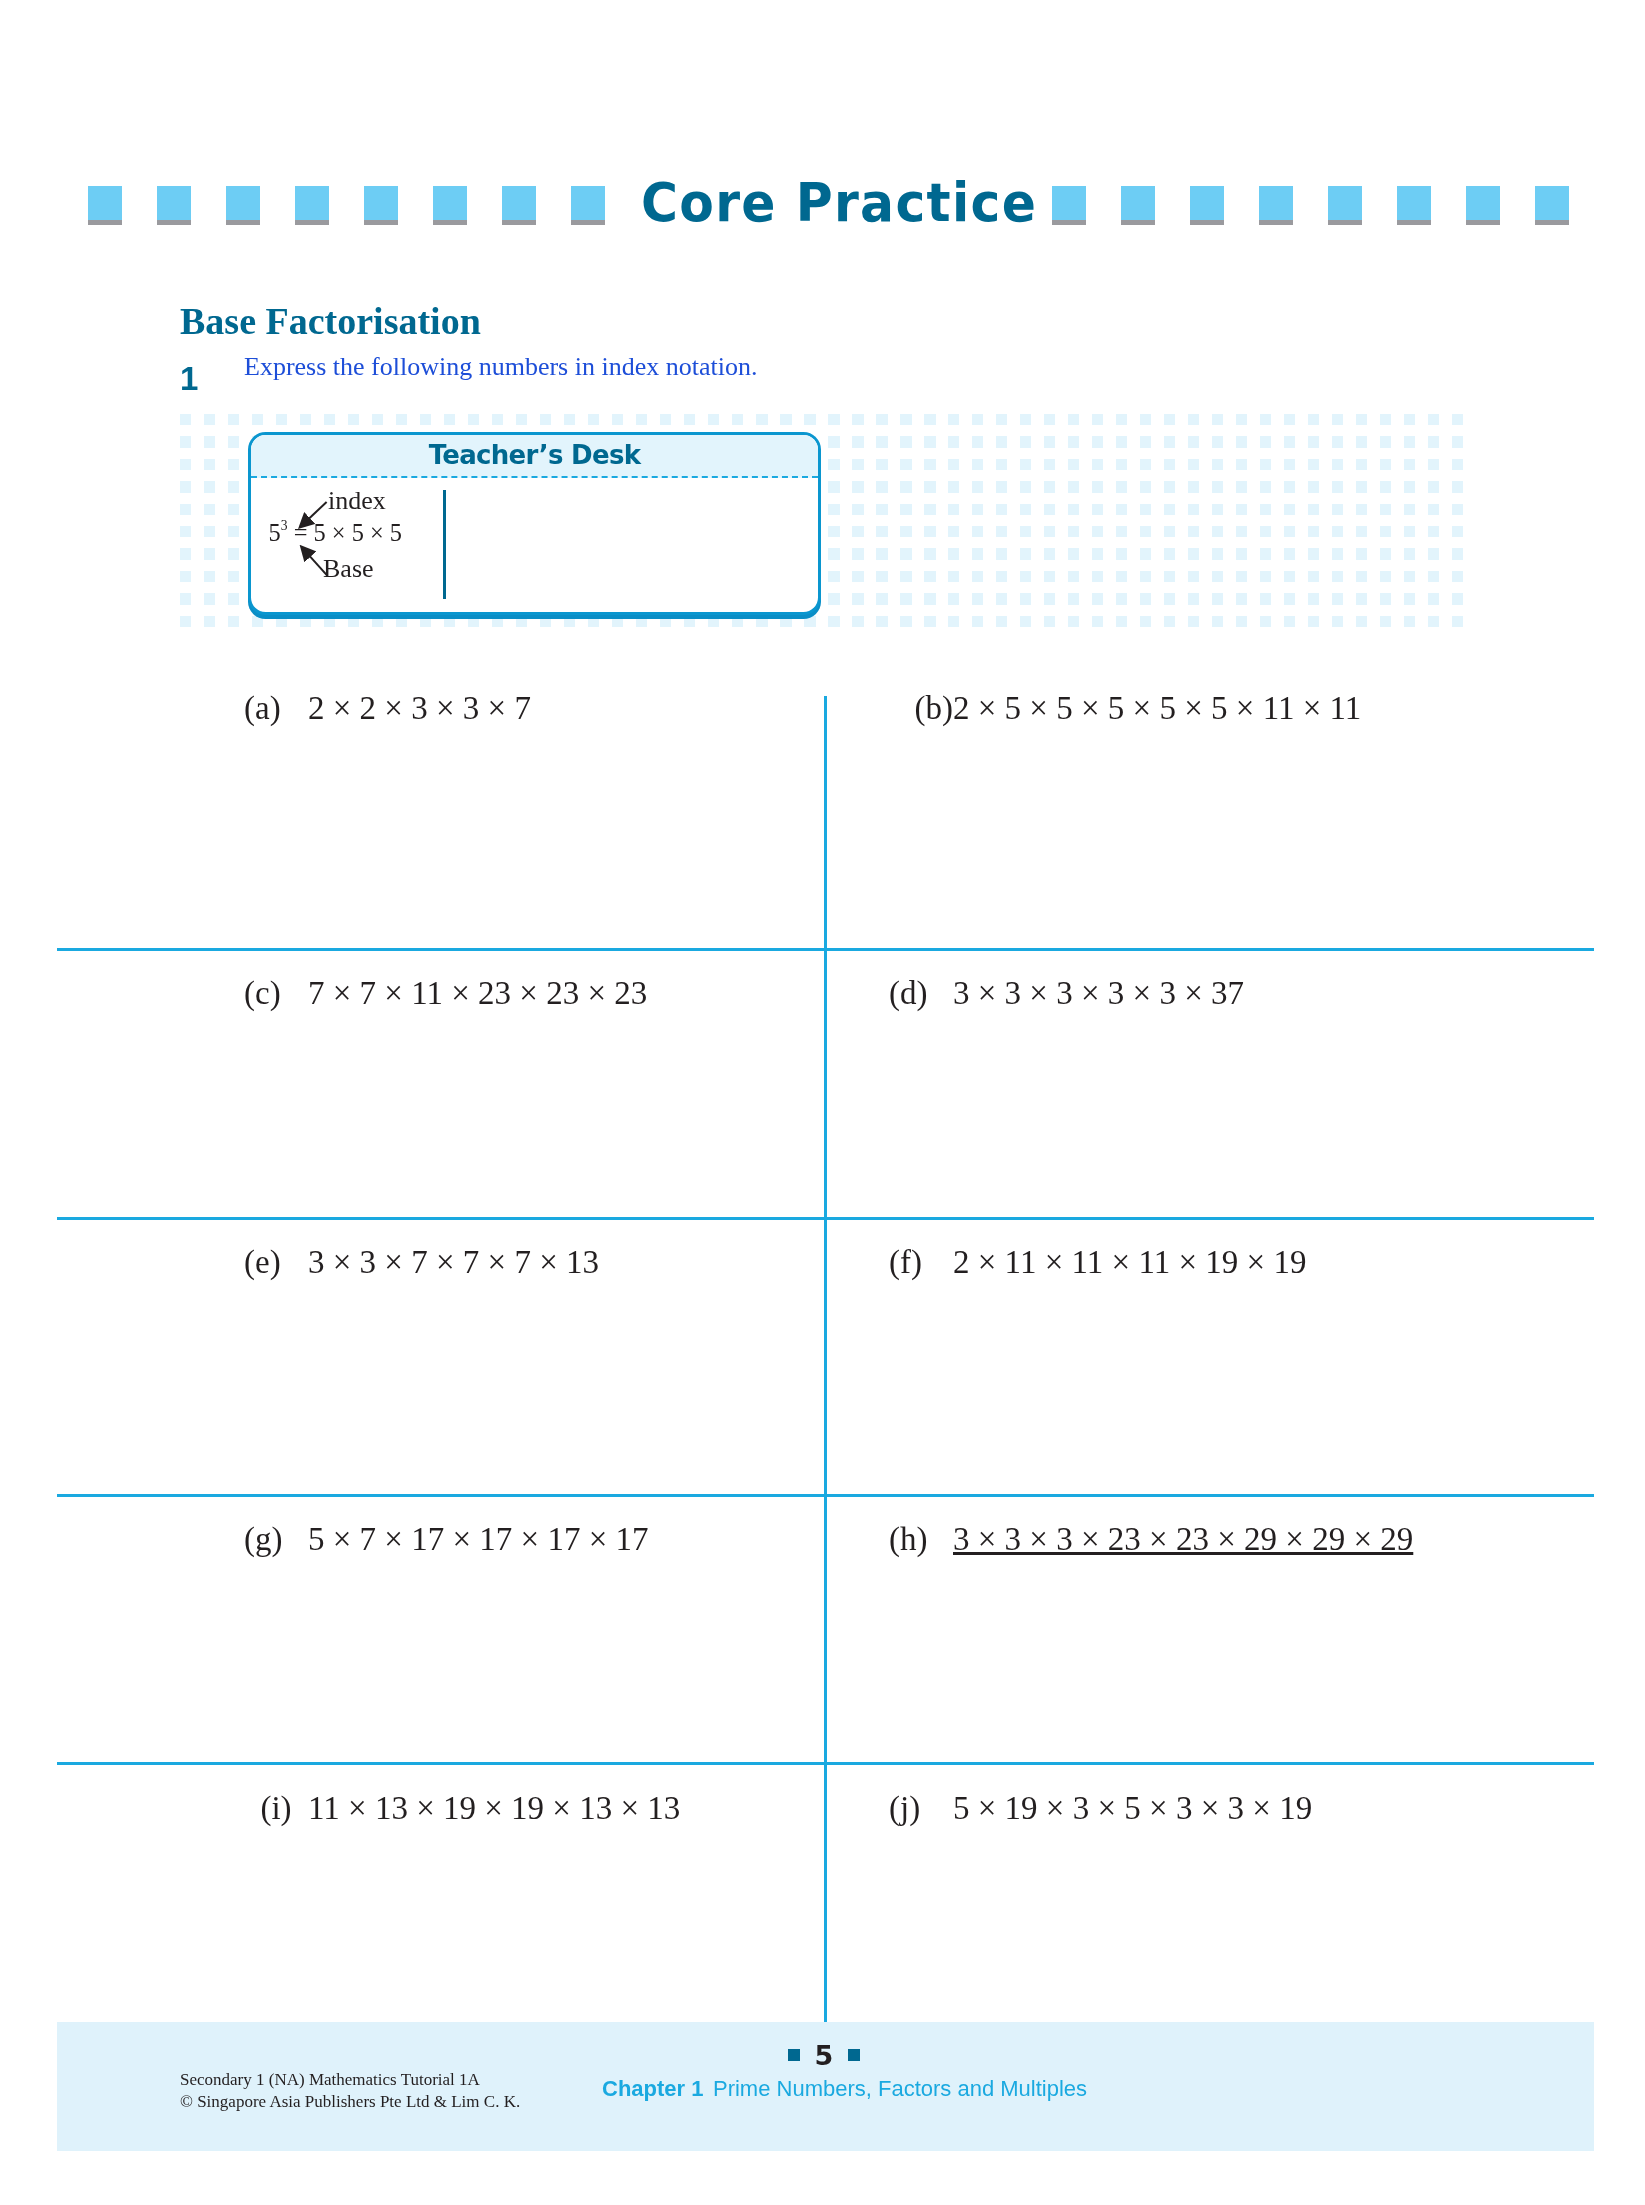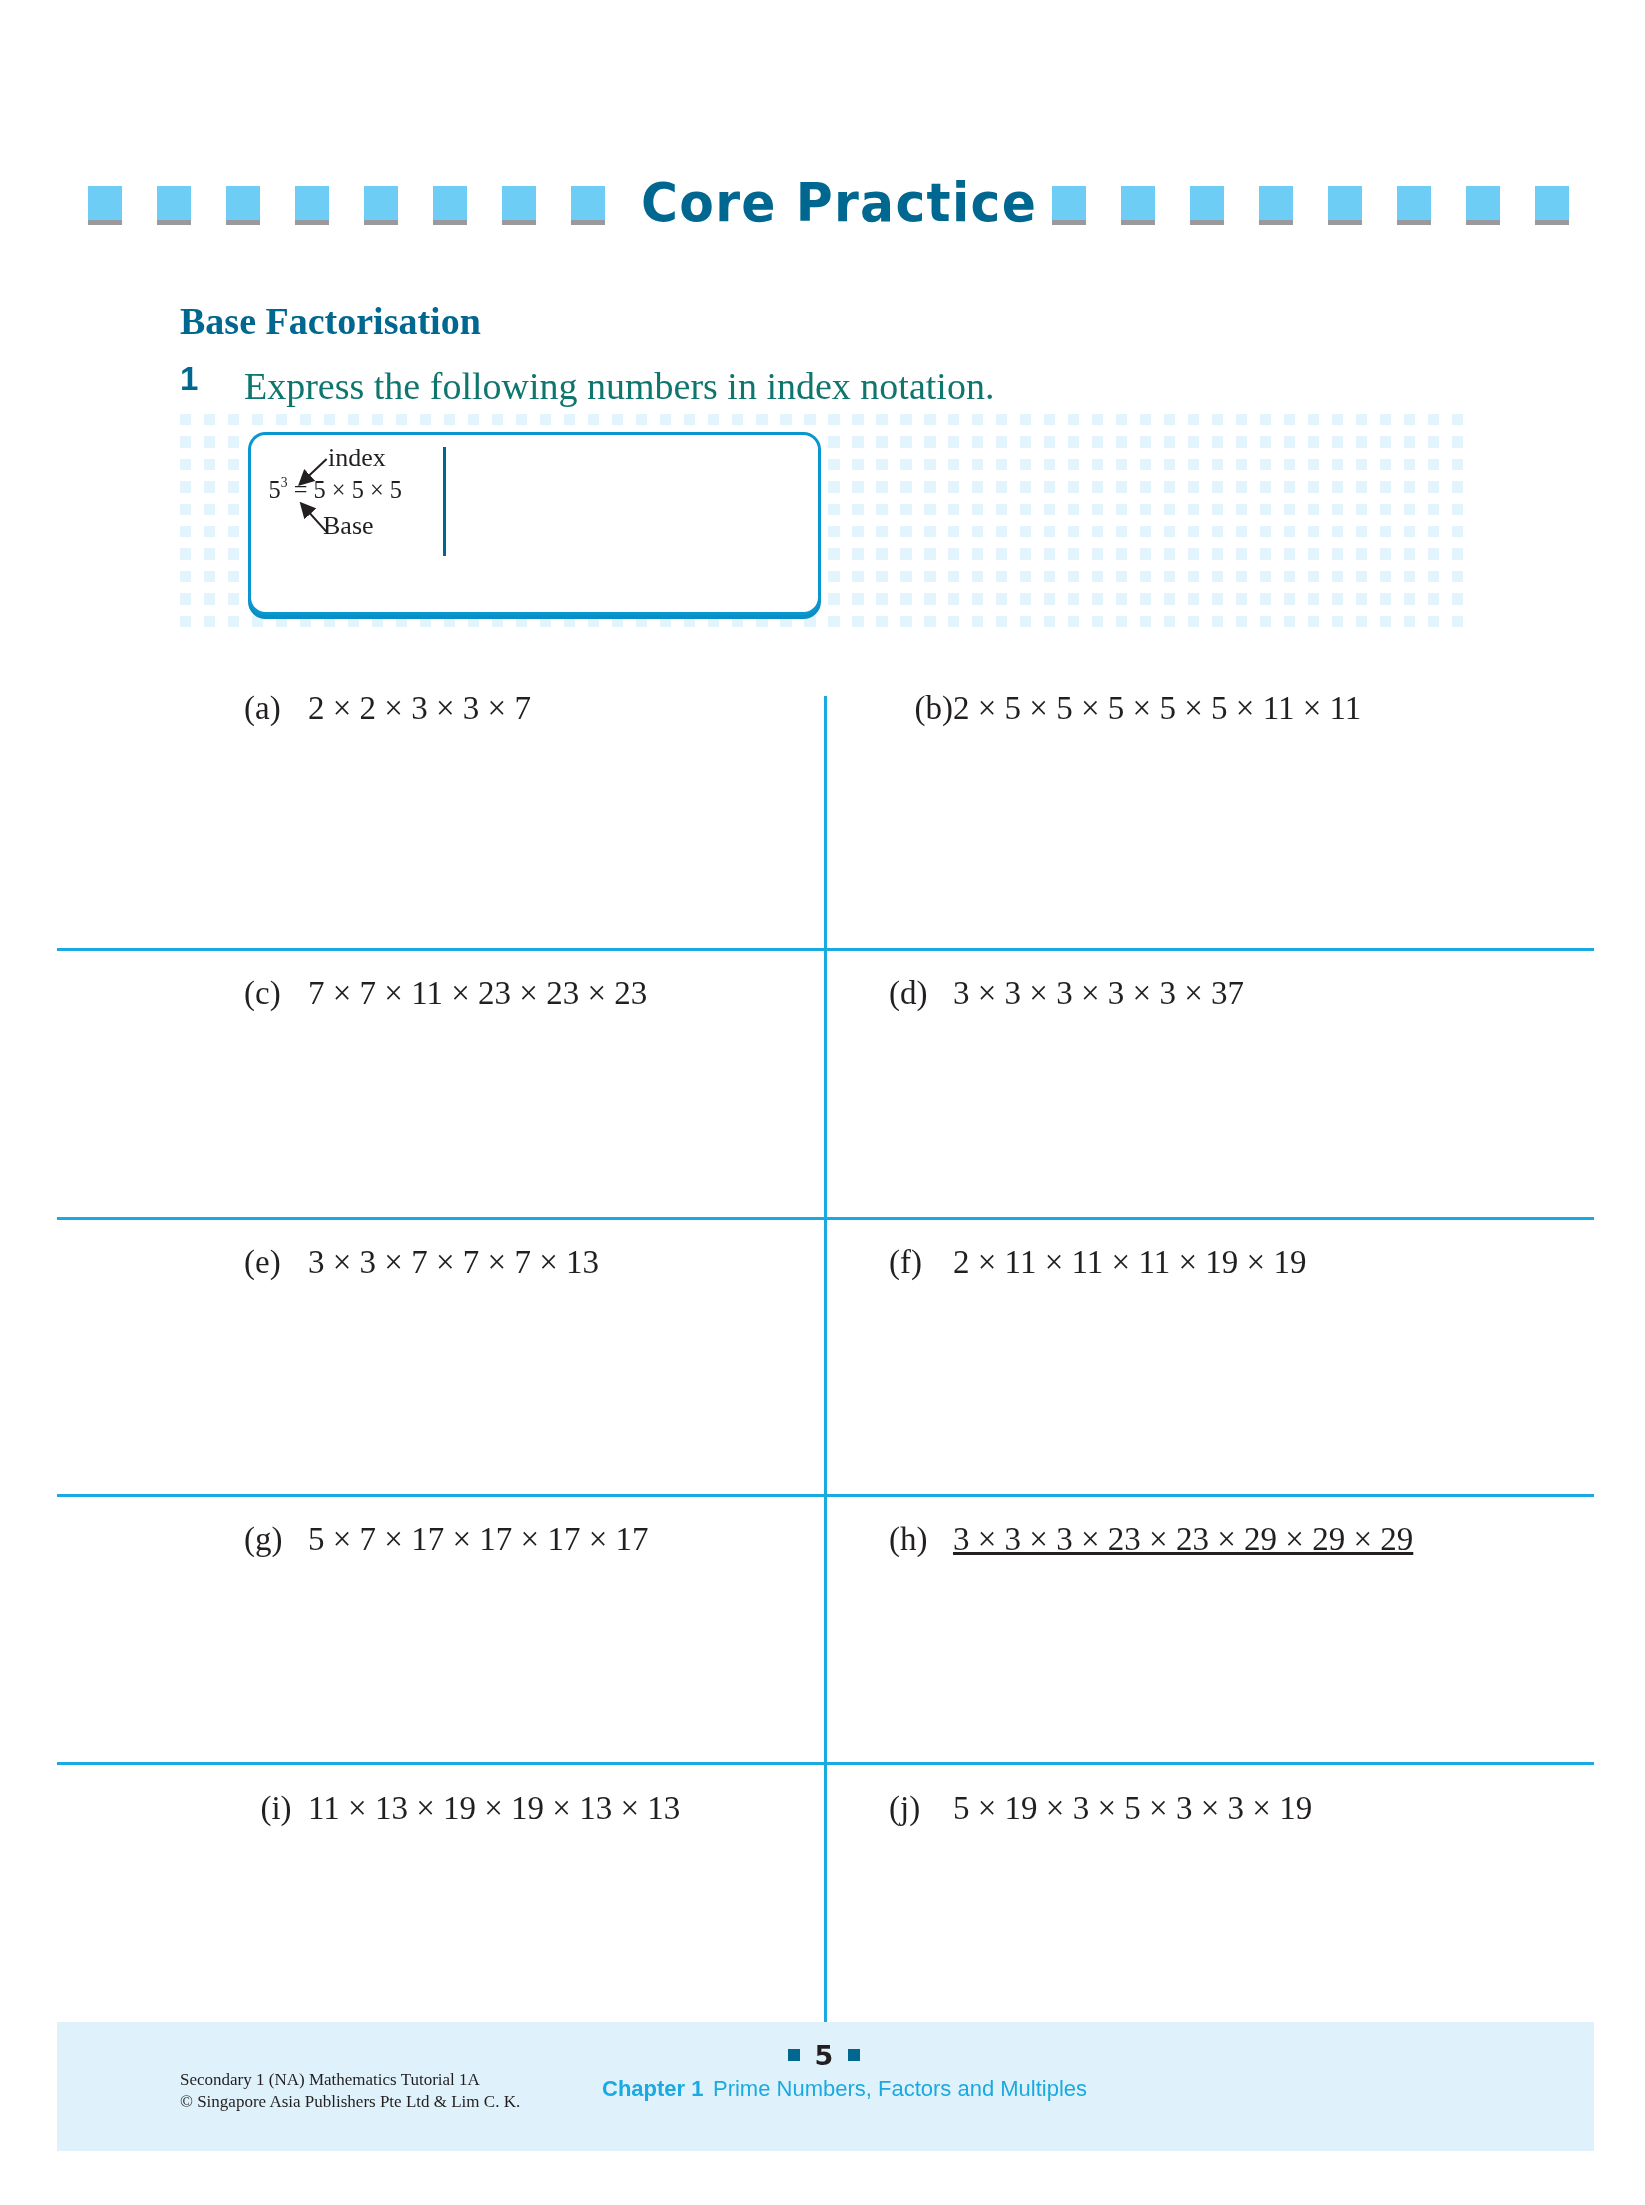--- a/index.html
+++ b/index.html
@@ -12,21 +12,21 @@
   .sq { width:34px; height:39px; background:#6dcdf4; border-bottom:5.4px solid #9a9a9e; box-sizing:border-box; margin-right:35px; }
   .sq-row.left { left:88px; }
   .sq-row.right { left:1052px; }
   .sq-row .sq:last-child { margin-right:0; }
   .banner-title { position:absolute; left:641px; top:-13.6px; font-family:"DejaVu Sans", sans-serif; font-weight:bold;
                   font-size:53px; color:#006890; letter-spacing:1.4px; transform:scaleX(0.95); transform-origin:left top; }
 
   
   .section-title { position:absolute; left:180px; top:299px; font-size:38px; font-weight:bold; color:#006890; }
   .q-num { position:absolute; left:180px; top:360px; font-family:"Liberation Sans", sans-serif; font-weight:bold; font-size:33px; color:#006890; }
-  .q-text { position:absolute; left:244px; top:364px; font-size:38px; color:#0f766e; }
+  .q-text { position:absolute; left:244px; top:352px; font-size:26px; color:#1d4ed8; }
 
   
   .dot-grid { position:absolute; left:180px; top:414px; width:1293px; height:221px;
      background-image: linear-gradient(#e2f4fc, #e2f4fc);
      background-size:0 0; }
   .dot-grid::before { content:""; position:absolute; inset:0;
      background-image: radial-gradient(circle, transparent 0, transparent 0);
      background:
        repeating-linear-gradient(90deg, #e2f4fc 0 11.5px, transparent 11.5px 24px);
      -webkit-mask: repeating-linear-gradient(180deg, #000 0 11.5px, transparent 11.5px 22.4px);
@@ -88,20 +88,23 @@
   </div>
 </div>
 
 <div class="section-title">Base Factorisation</div>
 <div class="q-num">1</div>
 <div class="q-text">Express the following numbers in index notation.</div>
 
 <div class="dot-grid"></div>
 
 <div class="td-box">
+  <div class="td-head">
+    <span class="td-title">Teacher’s Desk</span>
+  </div>
   <div class="td-body">
     <svg class="td-arrows" width="54" height="109" viewBox="0 0 80 160">
       <defs>
         <marker id="ah" markerWidth="8" markerHeight="8" refX="6" refY="4" orient="auto">
           <path d="M0,0 L8,4 L0,8 z" fill="#231f20"></path>
         </marker>
       </defs>
       <line x1="72" y1="14" x2="34" y2="50" stroke="#231f20" stroke-width="3" marker-end="url(#ah)"></line>
       <line x1="72" y1="122" x2="36" y2="82" stroke="#231f20" stroke-width="3" marker-end="url(#ah)"></line>
     </svg>

